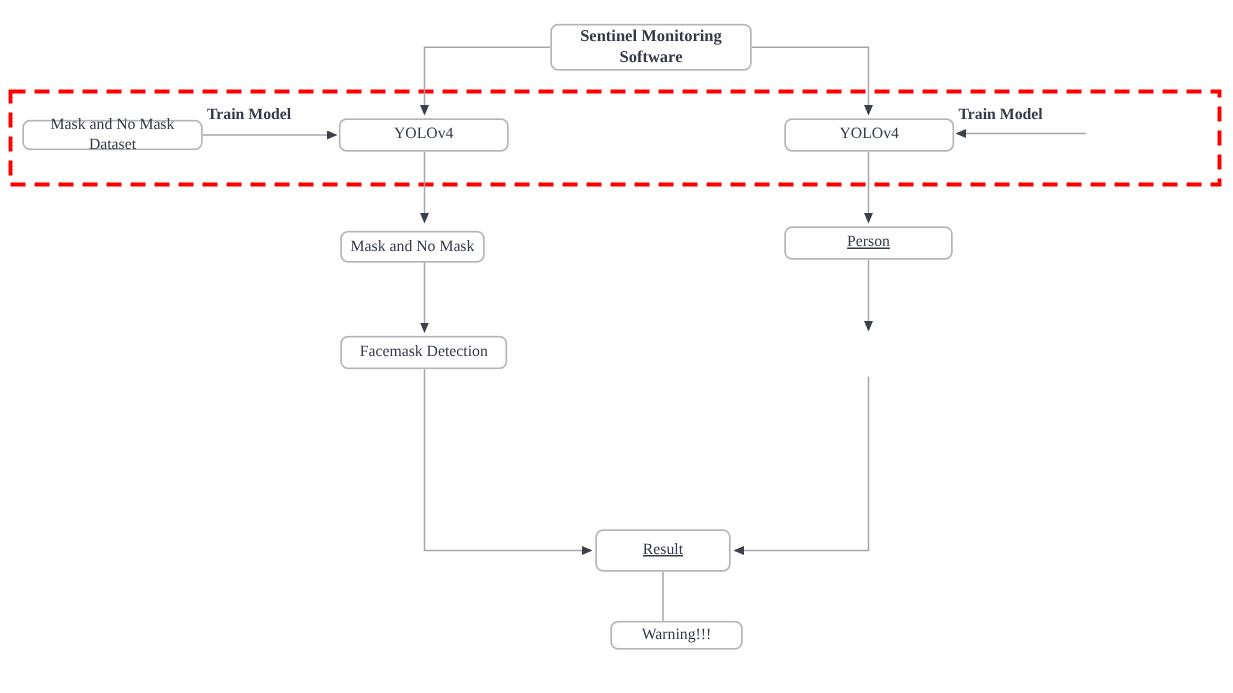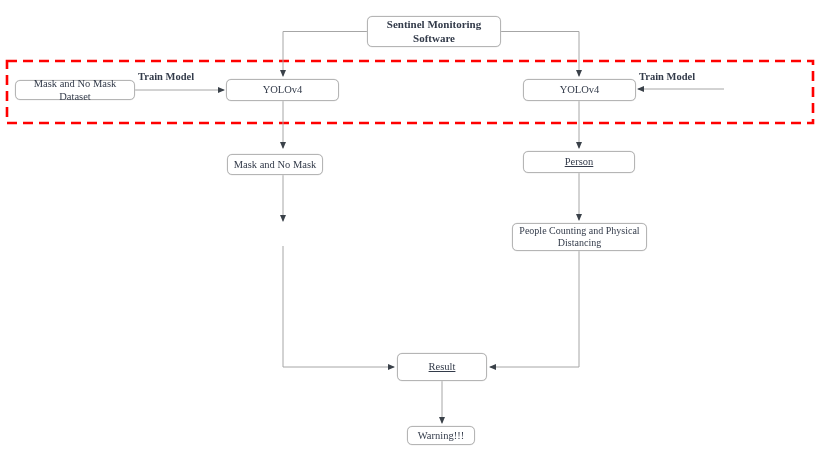--- a/index.html
+++ b/index.html
@@ -68,20 +68,20 @@
 
   <div class="node" style="left:523px;top:79px;width:113px;height:22px;">YOLOv4</div>
 
   <div class="edge-label" style="left:639px;top:71px;width:82px;">Train Model</div>
 
 
   <div class="node" style="left:227px;top:154px;width:96px;height:21px;">Mask and No Mask</div>
 
   <div class="node" style="left:523px;top:151px;width:112px;height:22px;text-decoration:underline;">Person</div>
 
+  <div class="node" style="left:227px;top:224px;width:111px;height:22px;">Facemask Detection</div>
 
-  <div class="node small" style="left:512px;top:223px;width:135px;height:28px;">People Counting and Physical Distancing</div>
 
   <div class="node" style="left:397px;top:353px;width:90px;height:28px;text-decoration:underline;">Result</div>
 
-  <div class="node" style="left:407px;top:426px;width:68px;height:19px;">Warning!!!</div>
+  <div class="node" style="left:407px;top:414px;width:88px;height:19px;">Warning!!!</div>
 
 </div>
 
 </body></html>

